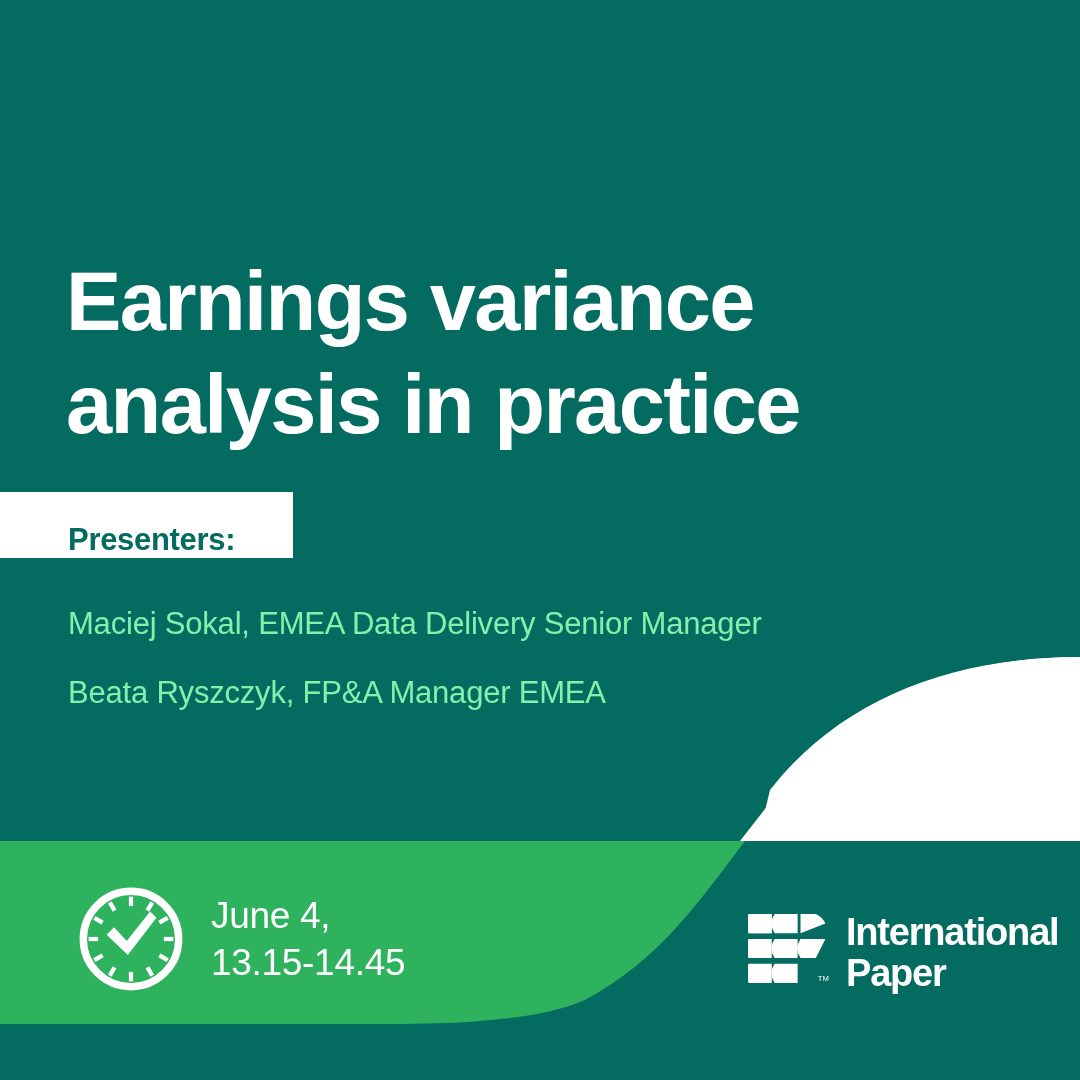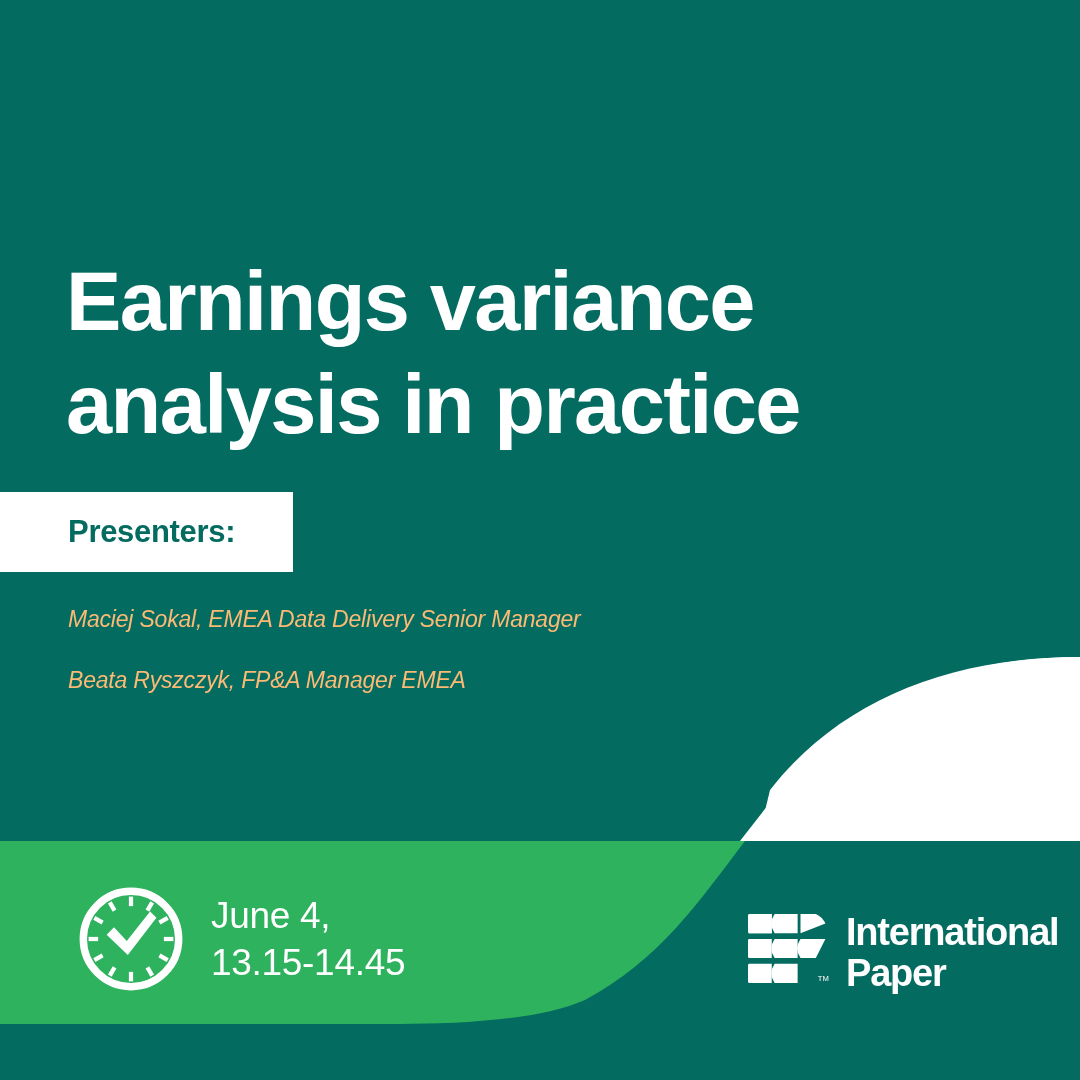--- a/index.html
+++ b/index.html
@@ -55,48 +55,47 @@
     letter-spacing: -1.6px;
     white-space: pre-line;
   }
 
   
   .presenters-badge {
     position: absolute;
     left: 0;
     top: 492px;
     width: 293px;
-    height: 80px;
+    height: 66px;
     background: #ffffff;
     display: flex;
-    align-items: center;
+    align-items: flex-end;
   }
   .presenters-badge span {
     margin-left: 68px;
     color: #046B60;
     font-size: 31px;
     font-weight: 700;
     letter-spacing: -0.3px;
   }
 
   
   .presenter-list {
     position: absolute;
     left: 68px;
     top: 608px;
     width: 900px;
   }
   .presenter-line {
-    color: #fdba74;
-    font-size: 23px;
+    color: #86efac;
+    font-size: 31px;
     line-height: 1.0;
     font-weight: 400;
     letter-spacing: -0.2px;
     margin-bottom: 38px;
-    font-style: italic;
   }
   .presenter-line:last-child { margin-bottom: 16px; }
 
   
   .datetime-block {
     position: absolute;
     left: 78px;
     top: 886px;
     display: flex;
     align-items: center;

